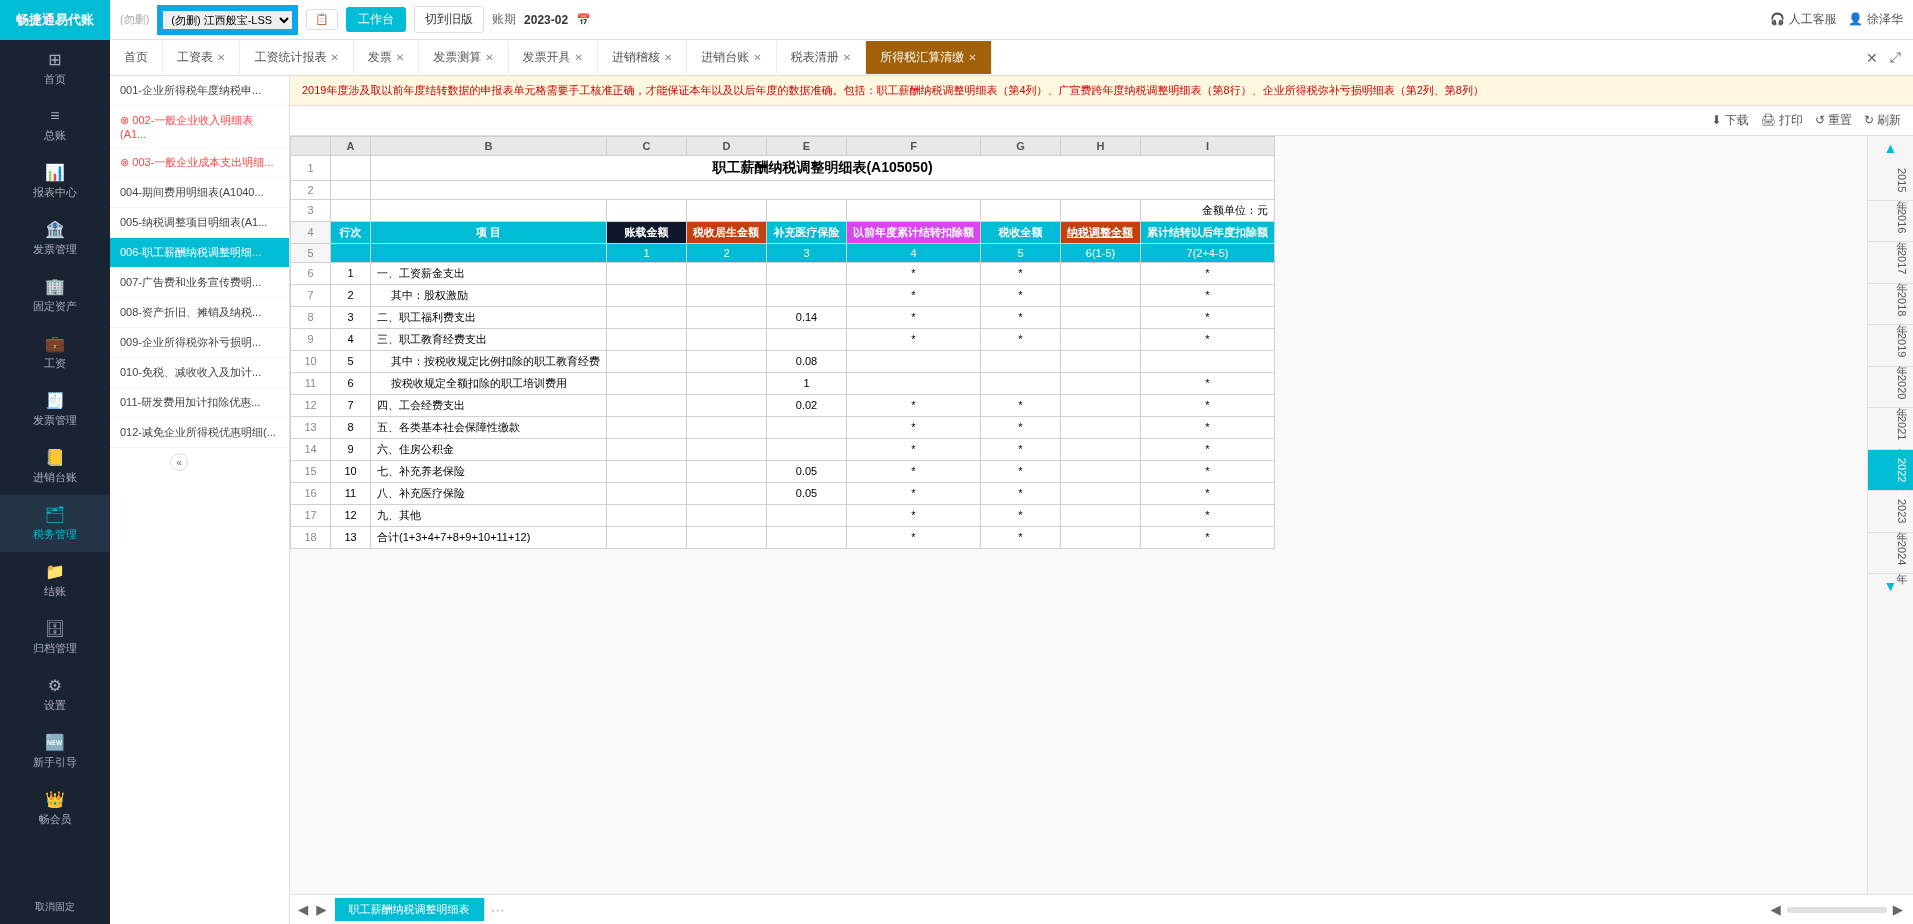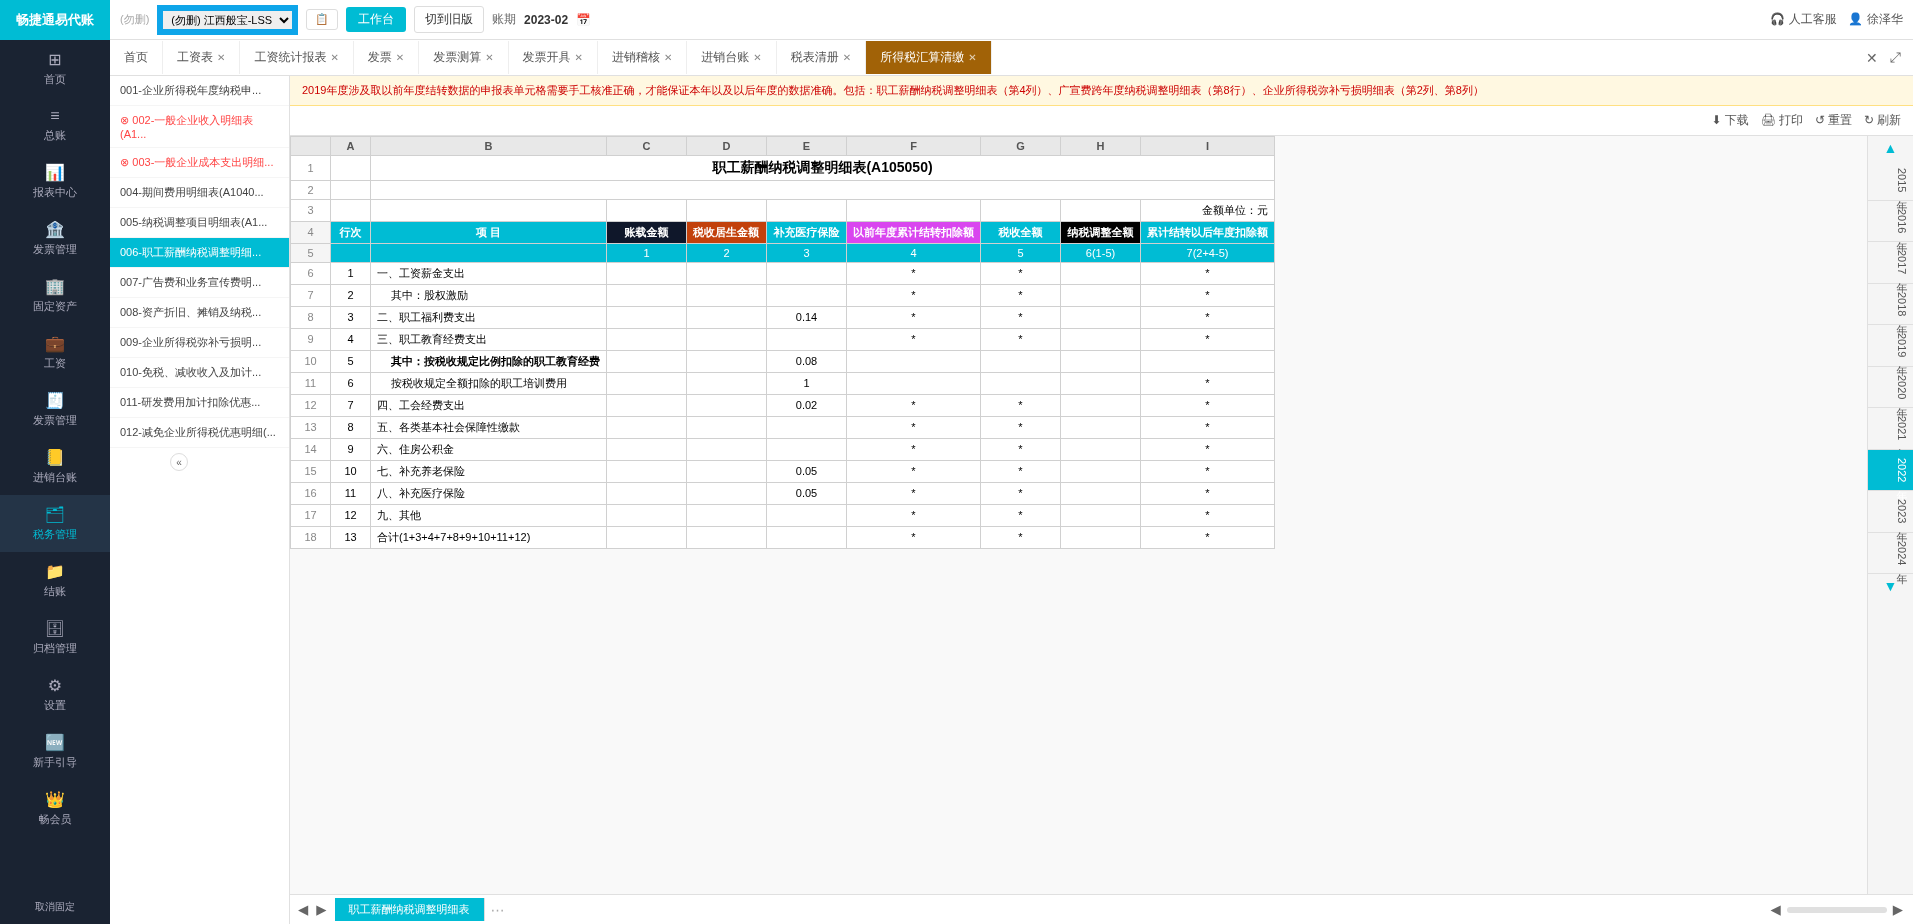--- a/index.html
+++ b/index.html
@@ -330,21 +330,21 @@
 
               <tr>
                 <td class="row-num">4</td>
                 <td class="header-row" style="background:#00bcd4;color:white;text-align:center;font-weight:bold;">行次</td>
                 <td class="header-row" style="background:#00bcd4;color:white;text-align:center;font-weight:bold;min-width:200px;">项 目</td>
                 <td class="header-row" style="background:#0f172a;color:white;text-align:center;font-weight:bold;">账载金额</td>
                 <td class="header-row" style="background:#c2410c;color:white;text-align:left;font-weight:bold;">税收居生金额</td>
                 <td class="header-row" style="background:#00bcd4;color:white;text-align:center;font-weight:bold;">补充医疗保险</td>
                 <td class="header-row" style="background:#d946ef;color:white;text-align:center;font-weight:bold;">以前年度累计结转扣除额</td>
                 <td class="header-row" style="background:#00bcd4;color:white;text-align:center;font-weight:bold;">税收全额</td>
-                <td class="header-row" style="background:#000000;color:white;text-align:center;font-weight:bold;">纳税调整全额</td>
+                <td class="header-row" style="background:#c2410c;color:white;text-align:left;font-weight:bold;text-decoration:underline;">纳税调整全额</td>
                 <td class="header-row" style="background:#00bcd4;color:white;text-align:center;font-weight:bold;">累计结转以后年度扣除额</td>
               </tr>
 
               <tr>
                 <td class="row-num">5</td>
                 <td style="background:#00bcd4;color:white;text-align:center;"></td>
                 <td style="background:#00bcd4;color:white;text-align:center;"></td>
                 <td style="background:#00bcd4;color:white;text-align:center;">1</td>
                 <td style="background:#00bcd4;color:white;text-align:center;">2</td>
                 <td style="background:#00bcd4;color:white;text-align:center;">3</td>
@@ -402,21 +402,21 @@
                 <td></td>
                 <td style="text-align:center;">*</td>
                 <td style="text-align:center;">*</td>
                 <td></td>
                 <td style="text-align:center;">*</td>
               </tr>
 
               <tr class="data-row">
                 <td class="row-num">10</td>
                 <td style="text-align:center;">5</td>
-                <td style="padding-left:20px;font-weight:bold;">其中：按税收规定比例扣除的职工教育经费</td>
+                <td style="padding-left:20px;">其中：按税收规定比例扣除的职工教育经费</td>
                 <td></td>
                 <td></td>
                 <td style="text-align:center;">0.08</td>
                 <td></td>
                 <td></td>
                 <td></td>
                 <td></td>
               </tr>
 
               <tr class="data-row">

